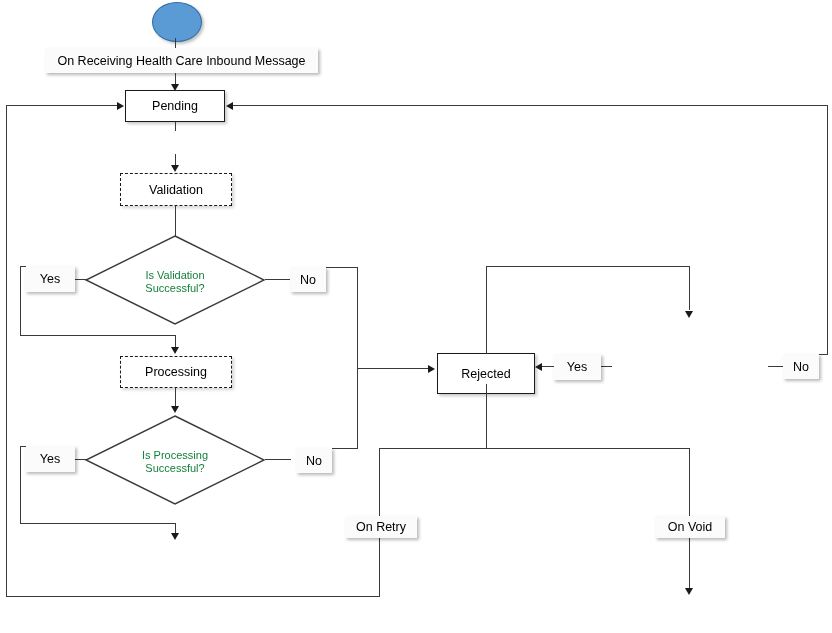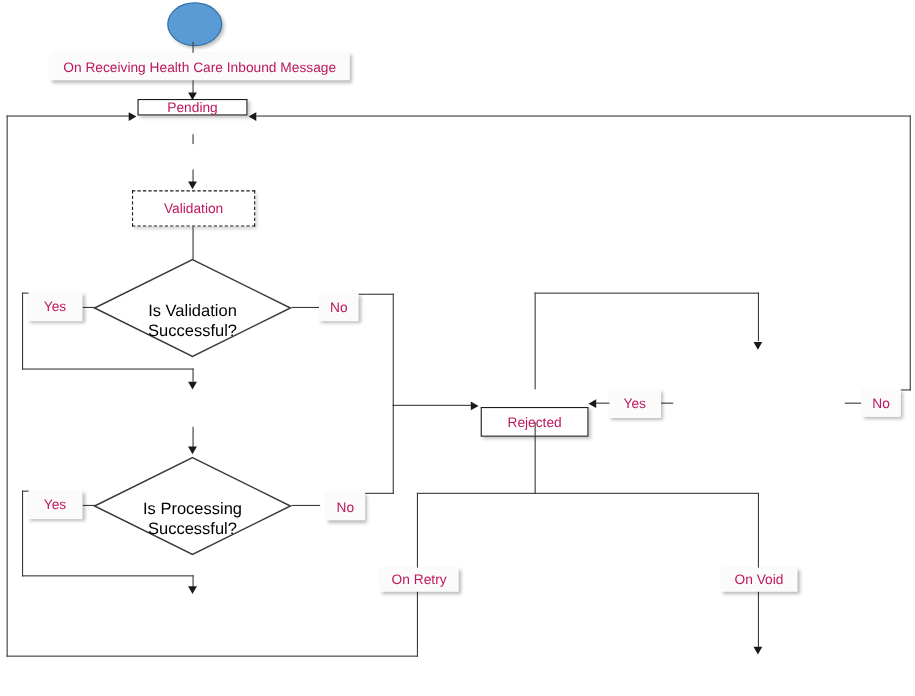--- a/index.html
+++ b/index.html
@@ -1,39 +1,39 @@
 <!DOCTYPE html>
 <html><head>
 <meta charset="utf-8">
 <style>
   html,body{margin:0;padding:0;background:#ffffff;}
   body{font-family:"Liberation Sans","DejaVu Sans",sans-serif;}
   #canvas{position:relative;width:832px;height:633px;background:#ffffff;overflow:hidden;}
 
   .node{position:absolute;box-sizing:border-box;display:flex;align-items:center;
-        justify-content:center;text-align:center;color:#be185d;}
+        justify-content:center;text-align:center;color:#000000;}
 
   
   .state-box{background:#ffffff;border:1.6px solid #1a1a1a;
              font-size:12.5px;box-shadow:2px 2px 3px rgba(0,0,0,.22);}
 
   
   .dash-box{background:#ffffff;border:1.5px dashed #1a1a1a;
             font-size:12.5px;box-shadow:2px 2px 3px rgba(0,0,0,.16);}
 
   
   .label-box{background:#fbfbfb;border:none;font-size:12.5px;
              box-shadow:2px 2px 3px rgba(0,0,0,.28);}
 
   
   .diamond{position:absolute;}
   .diamond svg{position:absolute;left:0;top:0;overflow:visible;}
-  .diamond .dtext{position:absolute;left:0;top:12px;width:100%;height:100%;
+  .diamond .dtext{position:absolute;left:0;top:2px;width:100%;height:100%;
                   display:flex;align-items:center;justify-content:center;
-                  text-align:center;font-size:15px;line-height:1.22;color:#000000;
+                  text-align:center;font-size:11px;line-height:1.22;color:#15803d;
                   white-space:pre-line;}
 
   
   .start-node{position:absolute;border-radius:50%;background:#5b9bd5;
               border:1.6px solid #2e6da4;box-shadow:2px 2px 3px rgba(0,0,0,.25);}
 
   
   .ln{position:absolute;background:#3a3a3a;}
   .lnh{height:1.4px;}
   .lnv{width:1.4px;}
@@ -49,21 +49,21 @@
 
   <div class="start-node" style="left:152px;top:2px;width:48px;height:38px;"></div>
 
   <div class="ln lnv" style="left:175px;top:38px;width:1.4px;height:11px;"></div>
 
   <div class="node label-box" style="left:45px;top:48px;width:273px;height:25px;">On Receiving Health Care Inbound  Message</div>
 
   <div class="ln lnv" style="left:175px;top:73px;width:1.4px;height:14px;"></div>
   <div class="arw arw-d" style="left:170.5px;top:84px;"></div>
 
-  <div class="node state-box" style="left:125px;top:90px;width:100px;height:15px;">Pending</div>
+  <div class="node state-box" style="left:125px;top:90px;width:100px;height:32px;">Pending</div>
 
   <div class="ln lnv" style="left:175px;top:122px;width:1.4px;height:9px;"></div>
 
 
   <div class="ln lnv" style="left:175px;top:154px;width:1.4px;height:12px;"></div>
   <div class="arw arw-d" style="left:170.5px;top:165px;"></div>
 
   <div class="node dash-box" style="left:120px;top:173px;width:112px;height:33px;">Validation</div>
 
   <div class="ln lnv" style="left:175px;top:206px;width:1.4px;height:30px;"></div>
@@ -84,20 +84,21 @@
   <div class="ln lnv" style="left:175px;top:335px;width:1.4px;height:12px;"></div>
   <div class="arw arw-d" style="left:170.5px;top:347px;"></div>
 
   <div class="ln lnh" style="left:265px;top:279px;width:26px;height:1.4px;"></div>
   <div class="node label-box" style="left:290px;top:267px;width:36px;height:25px;">No</div>
   <div class="ln lnh" style="left:326px;top:267px;width:32px;height:1.4px;"></div>
   <div class="ln lnv" style="left:357px;top:267px;width:1.4px;height:102px;"></div>
   <div class="ln lnh" style="left:357px;top:368px;width:72px;height:1.4px;"></div>
   <div class="arw arw-r" style="left:428px;top:364.5px;"></div>
 
+  <div class="node dash-box" style="left:120px;top:356px;width:112px;height:32px;">Processing</div>
 
   <div class="ln lnv" style="left:175px;top:388px;width:1.4px;height:22px;"></div>
   <div class="arw arw-d" style="left:170.5px;top:406px;"></div>
 
   <div class="diamond" style="left:85px;top:415px;width:180px;height:90px;">
     <svg width="180" height="90" viewBox="0 0 180 90">
       <polygon points="90,1 179,45 90,89 1,45" fill="#ffffff" stroke="#3a3a3a" stroke-width="1.4"></polygon>
     </svg>
     <div class="dtext">Is Processing
 Successful?</div>
@@ -110,21 +111,21 @@
   <div class="ln lnh" style="left:20px;top:523px;width:156px;height:1.4px;"></div>
   <div class="ln lnv" style="left:175px;top:523px;width:1.4px;height:11px;"></div>
   <div class="arw arw-d" style="left:170.5px;top:533px;"></div>
 
   <div class="ln lnh" style="left:265px;top:459px;width:26px;height:1.4px;"></div>
   <div class="node label-box" style="left:296px;top:448px;width:36px;height:25px;">No</div>
   <div class="ln lnh" style="left:332px;top:448px;width:26px;height:1.4px;"></div>
   <div class="ln lnv" style="left:357px;top:368px;width:1.4px;height:81px;"></div>
 
 
-  <div class="node state-box" style="left:437px;top:370px;width:98px;height:27px;">Rejected</div>
+  <div class="node state-box" style="left:437px;top:353px;width:98px;height:41px;">Rejected</div>
 
   <div class="ln lnv" style="left:486px;top:266px;width:1.4px;height:88px;"></div>
   <div class="ln lnh" style="left:486px;top:266px;width:204px;height:1.4px;"></div>
   <div class="ln lnv" style="left:689px;top:266px;width:1.4px;height:44px;"></div>
   <div class="arw arw-d" style="left:684.5px;top:311px;"></div>
 
   <div class="ln lnv" style="left:486px;top:384px;width:1.4px;height:65px;"></div>
   <div class="ln lnh" style="left:486px;top:448px;width:204px;height:1.4px;"></div>
 
 

